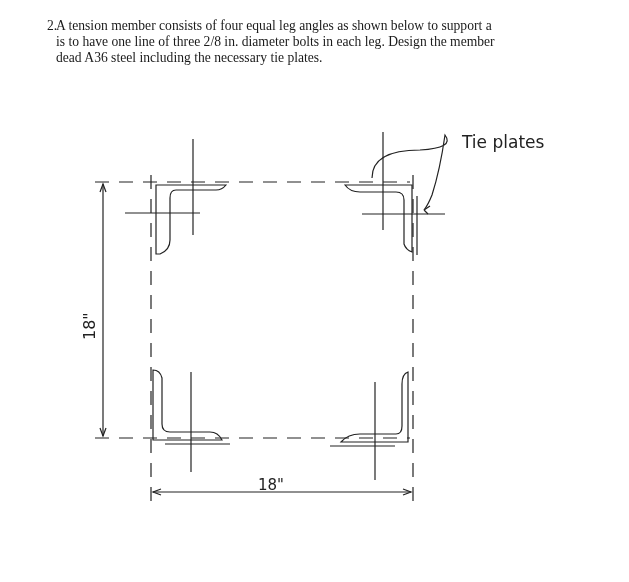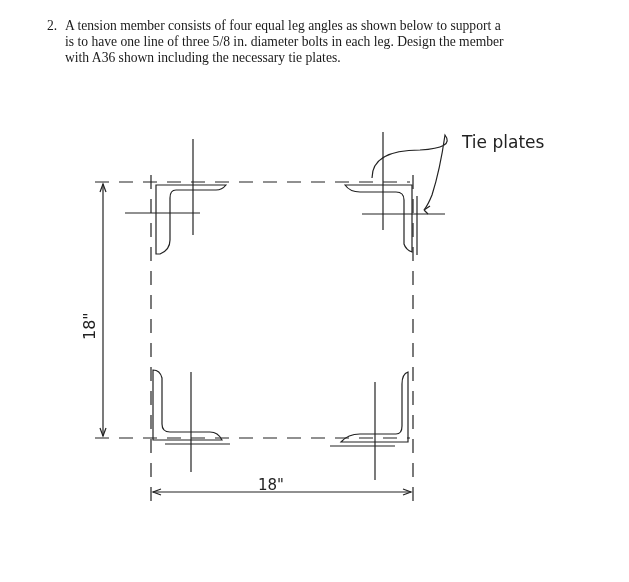--- a/index.html
+++ b/index.html
@@ -2,34 +2,34 @@
 <html><head>
   <meta charset="utf-8">
   <style>
     html, body { margin: 0; padding: 0; background: #ffffff; }
     body { width: 629px; height: 582px; position: relative; overflow: hidden; }
     .problem {
       position: absolute; left: 47px; top: 18px; width: 520px;
       font-family: "Liberation Serif", serif; font-size: 13.6px; line-height: 16.2px; color: #1a1a1a;
     }
     .problem .num { position: absolute; left: 0; top: 0; }
-    .problem .body { margin-left: 18px; }
+    .problem .body { margin-left: 9px; }
     .problem .line { display: block; white-space: nowrap; }
     svg.diagram { position: absolute; left: 0; top: 0; }
     .hand { font-family: "DejaVu Sans", sans-serif; fill: #222; }
   </style>
 </head>
 <body>
 
 <div class="problem">
   <span class="num">2.</span>
   <div class="body">
     <span class="line">A tension member consists of four equal leg angles as shown below to support a</span>
-    <span class="line">is to have one line of three 5/8 in. diameter bolts in each leg.  Design the member</span>
-    <span class="line">with A36 shown including the necessary tie plates.</span>
+    <span class="line">is to have one line of three 2/8 in. diameter bolts in each leg.  Design the member</span>
+    <span class="line">dead A36 steel including the necessary tie plates.</span>
   </div>
 </div>
 
 <svg class="diagram" width="629" height="582" viewBox="0 0 629 582">
   <g stroke="#222" fill="none" stroke-width="1.2">
 
     <g stroke-dasharray="14 10">
       <line x1="95" y1="182" x2="410" y2="182"></line>
       <line x1="95" y1="438" x2="410" y2="438"></line>
       <line x1="151" y1="175" x2="151" y2="505"></line>

